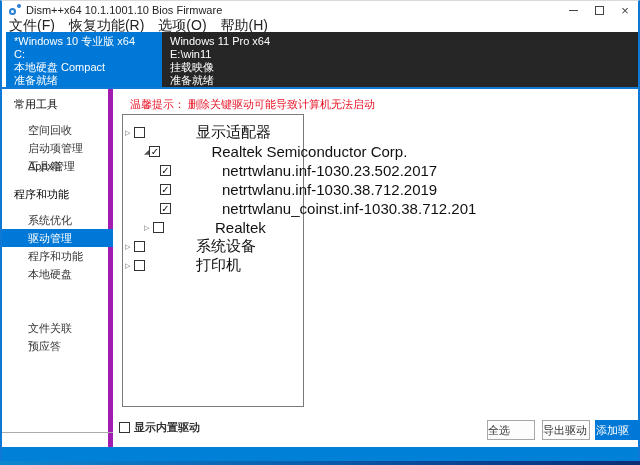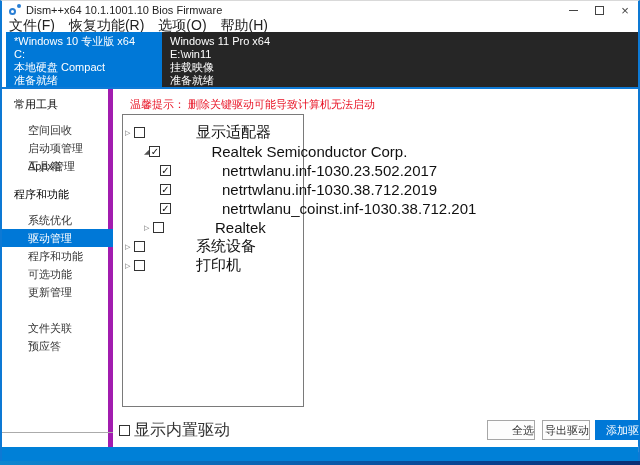--- a/index.html
+++ b/index.html
@@ -54,23 +54,23 @@
   .trow.l1 { padding-left:21px; }
   .trow.l2 { padding-left:37px; }
   .exp { width:9px; font-size:7px; color:#555; text-align:left; line-height:9px; }
   .cb { position:relative; width:11px; height:11px; border:1px solid #333; background:#fff; margin-right:3px;
         font-size:10px; line-height:9px; font-weight:bold; color:#111; text-align:center; flex:0 0 auto; }
   .cb .inner { position:absolute; left:1px; top:1px; width:7px; height:7px; background:#1a1a1a; }
   .tl { font-size:15px; color:#111;margin-left:48px; }
 
   .builtin { position:absolute; left:5px; top:331px; display:flex; align-items:center; }
   .builtin .cb { margin-right:4px; }
-  .builtin .bl { font-size:16px; color:#333; }
-
-  .btn { position:absolute; top:331px; height:20px; font-size:11px; text-align:right; line-height:18px;
+  .builtin .bl { font-size:11px; color:#333;font-weight:bold; }
+
+  .btn { position:absolute; top:331px; height:20px; font-size:11px; text-align:left; line-height:18px;
          background:#fdfdfd; border:1px solid #a7a7a7; color:#333; }
   .btn.b1 { left:373px; width:48px; }
   .btn.b2 { left:428px; width:48px; }
   .btn.primary { left:481px; width:45px; background:#0078d7; border-color:#0078d7; color:#fff; }
 
   
   .statusbar { position:absolute; left:0; right:0; top:446px; height:15px; background:#0080d7; }
   .desktop { position:absolute; left:0; right:0; top:461px; height:4px;
              background:linear-gradient(90deg,#0e86d0 0%,#0a60b0 45%,#08418f 75%,#0a2e74 100%); }
 </style>
@@ -127,22 +127,21 @@
       <div class="sidebar">
         <div class="side-row side-cat" style="top:6px">常用工具</div>
         <div class="side-row side-item" style="top:24px">空间回收</div>
         <div class="side-row side-item" style="top:42px">启动项管理</div>
         <div class="side-row side-item" style="top:60px">Appx管理</div>
         <div class="side-row side-item" style="top:60px">工具箱</div>
         <div class="side-row side-cat" style="top:96px">程序和功能</div>
         <div class="side-row side-item" style="top:114px">系统优化</div>
         <div class="side-row side-item selected" style="top:132px">驱动管理</div>
         <div class="side-row side-item" style="top:150px">程序和功能</div>
-        <div class="side-row side-item" style="top:168px">可选功能</div>
-        <div class="side-row side-item" style="top:186px">更新管理</div>
+        <div class="side-row side-item" style="top:168px">本地硬盘</div>
         <div class="side-row side-item" style="top:222px">文件关联</div>
         <div class="side-row side-item" style="top:240px">预应答</div>
         <div class="side-hr"></div>
       </div>
 
       <div class="content">
         <div class="warning">温馨提示： 删除关键驱动可能导致计算机无法启动</div>
 
         <div class="treebox">
           <div class="trow l0">

